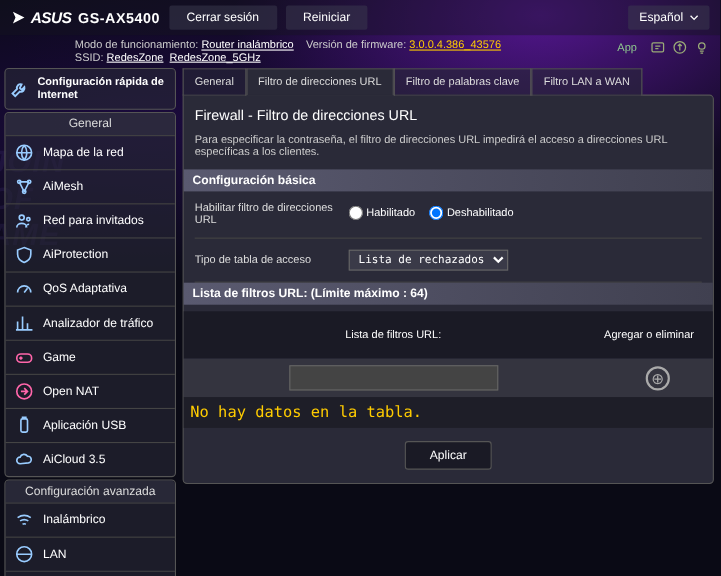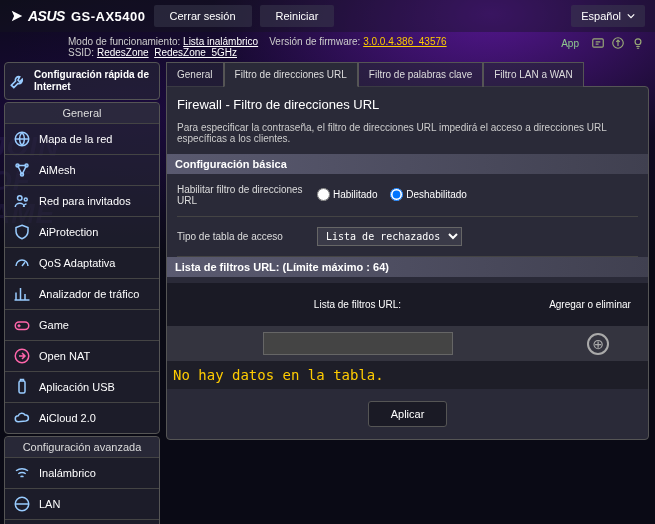--- a/index.html
+++ b/index.html
@@ -80,21 +80,21 @@
       <span>Español</span>
       <svg viewBox="0 0 10 10">
           <path d="M1 3l4 4 4-4" stroke="#fff" fill="none" stroke-width="1.5"></path>
         </svg>
     </div>
   </div>
 
   <div class="infobar">
     <div class="info-left">
       <span>Modo de funcionamiento:</span>
-      <a href="#">Lista inalámbrico</a>
+      <a href="#">Router inalámbrico</a>
       &nbsp;&nbsp;
       <span>Versión de firmware:</span>
       <a href="#" class="fw">3.0.0.4.386_43576</a>
       <br>
       <span>SSID:</span>
       <a href="#">RedesZone</a>&nbsp;
       <a href="#">RedesZone_5GHz</a>
     </div>
     <div class="infobar-icons">
       <span class="app-label">App</span>
@@ -206,21 +206,21 @@
               </svg>
             </span>
             <span>Aplicación USB</span>
           </div>
         <div class="side-item">
             <span class="side-icon">
               <svg viewBox="0 0 24 24" fill="none" stroke="#9cf" stroke-width="2">
                 <path d="M7 17a4 4 0 010-8 5 5 0 019-1 4 4 0 011 8z"></path>
               </svg>
             </span>
-            <span>AiCloud 2.0</span>
+            <span>AiCloud 3.5</span>
           </div>
       </div>
 
       <div class="side-block">
         <div class="side-header">Configuración avanzada</div>
         <div class="side-item">
             <span class="side-icon">
               <svg viewBox="0 0 24 24" fill="none" stroke="#9cf" stroke-width="2">
                 <path d="M4 9a14 14 0 0116 0M7 13a9 9 0 0110 0M10 17a4 4 0 014 0"></path>
               </svg>

